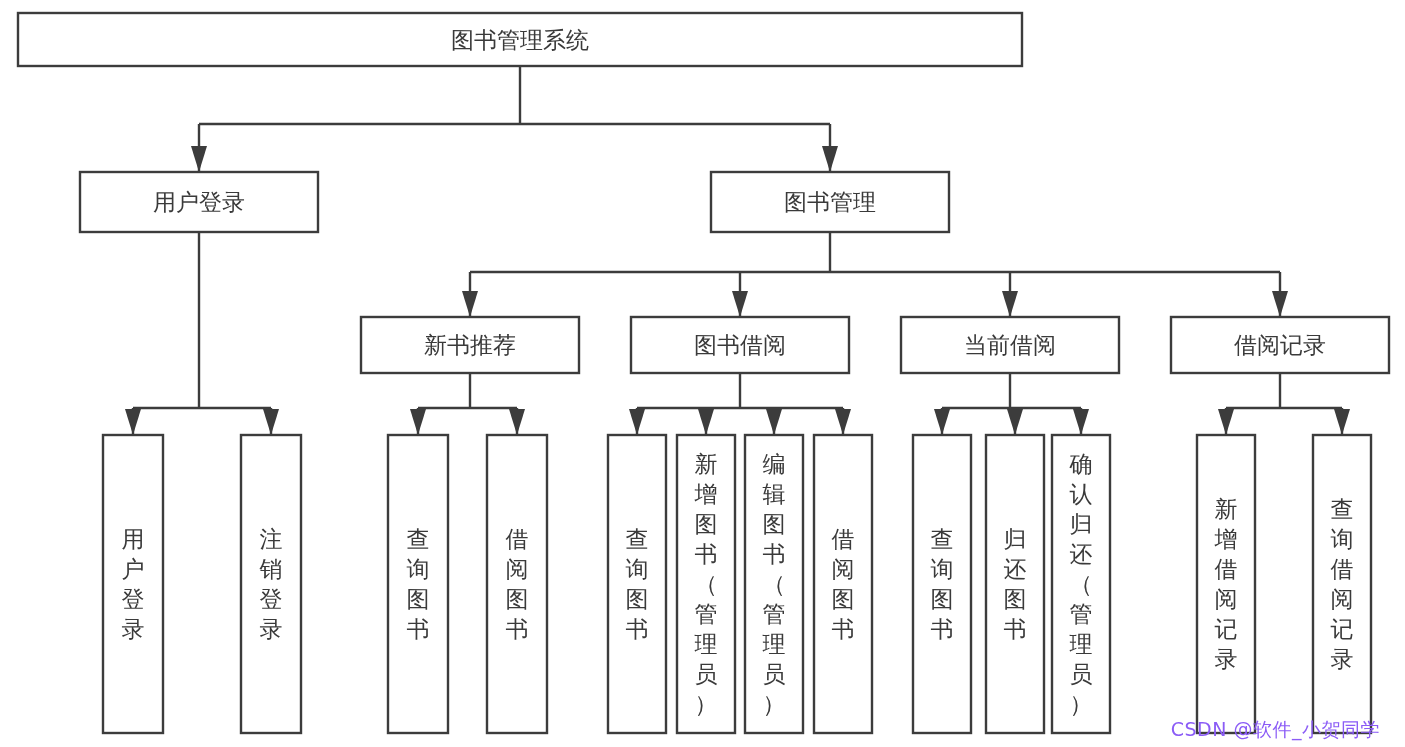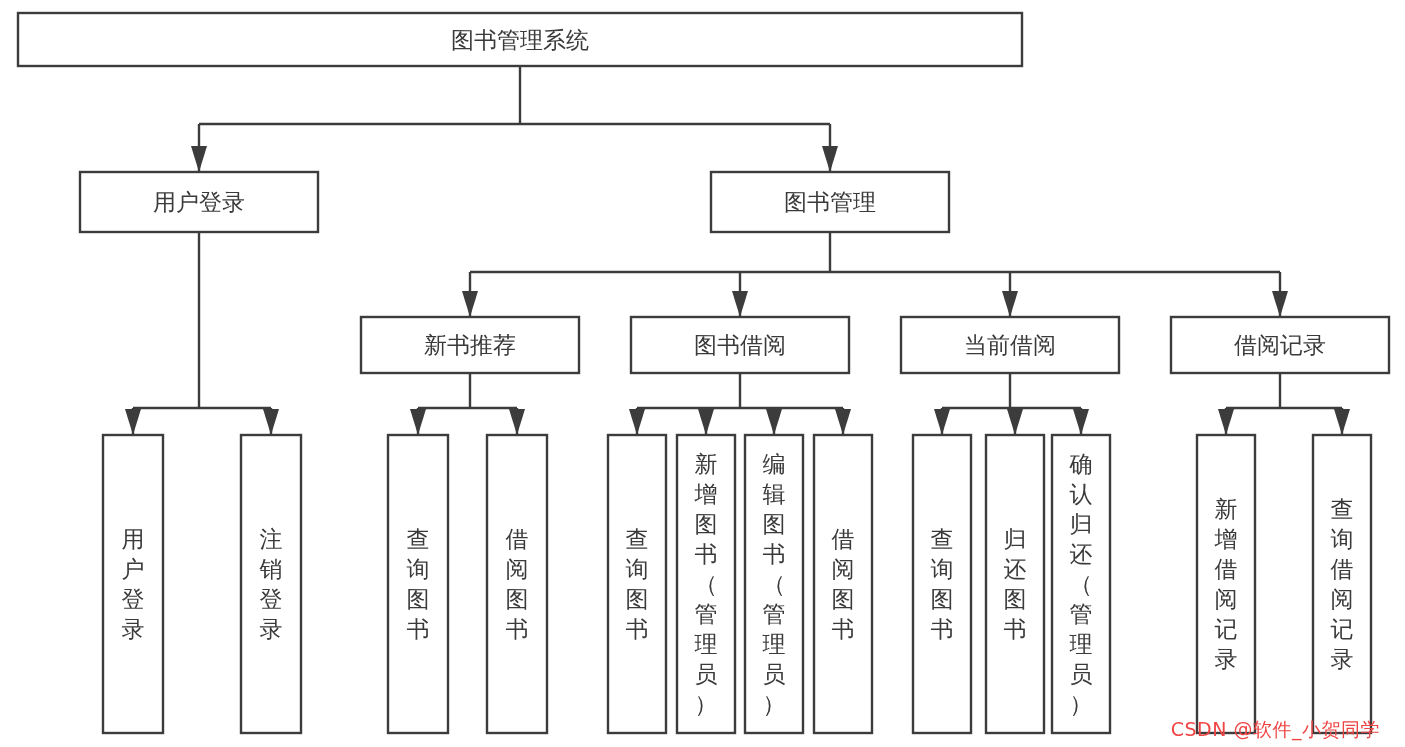--- a/index.html
+++ b/index.html
@@ -55,21 +55,21 @@
     font-size: 23px;
     text-anchor: middle;
     dominant-baseline: central;
   }
   .watermark {
     position: absolute;
     right: 8px;
     bottom: 4px;
     font-family: "DejaVu Sans", "Liberation Sans", sans-serif;
     font-size: 19px;
-    color: #ef4444;
+    color: #8b5cf6;
     white-space: nowrap;
     letter-spacing: 0.5px;
   }
 </style>
 </head>
 <body>
 
 <div id="diagram-root">
 
   <svg id="tree-svg" viewBox="0 0 1405 747" xmlns="http://www.w3.org/2000/svg">

